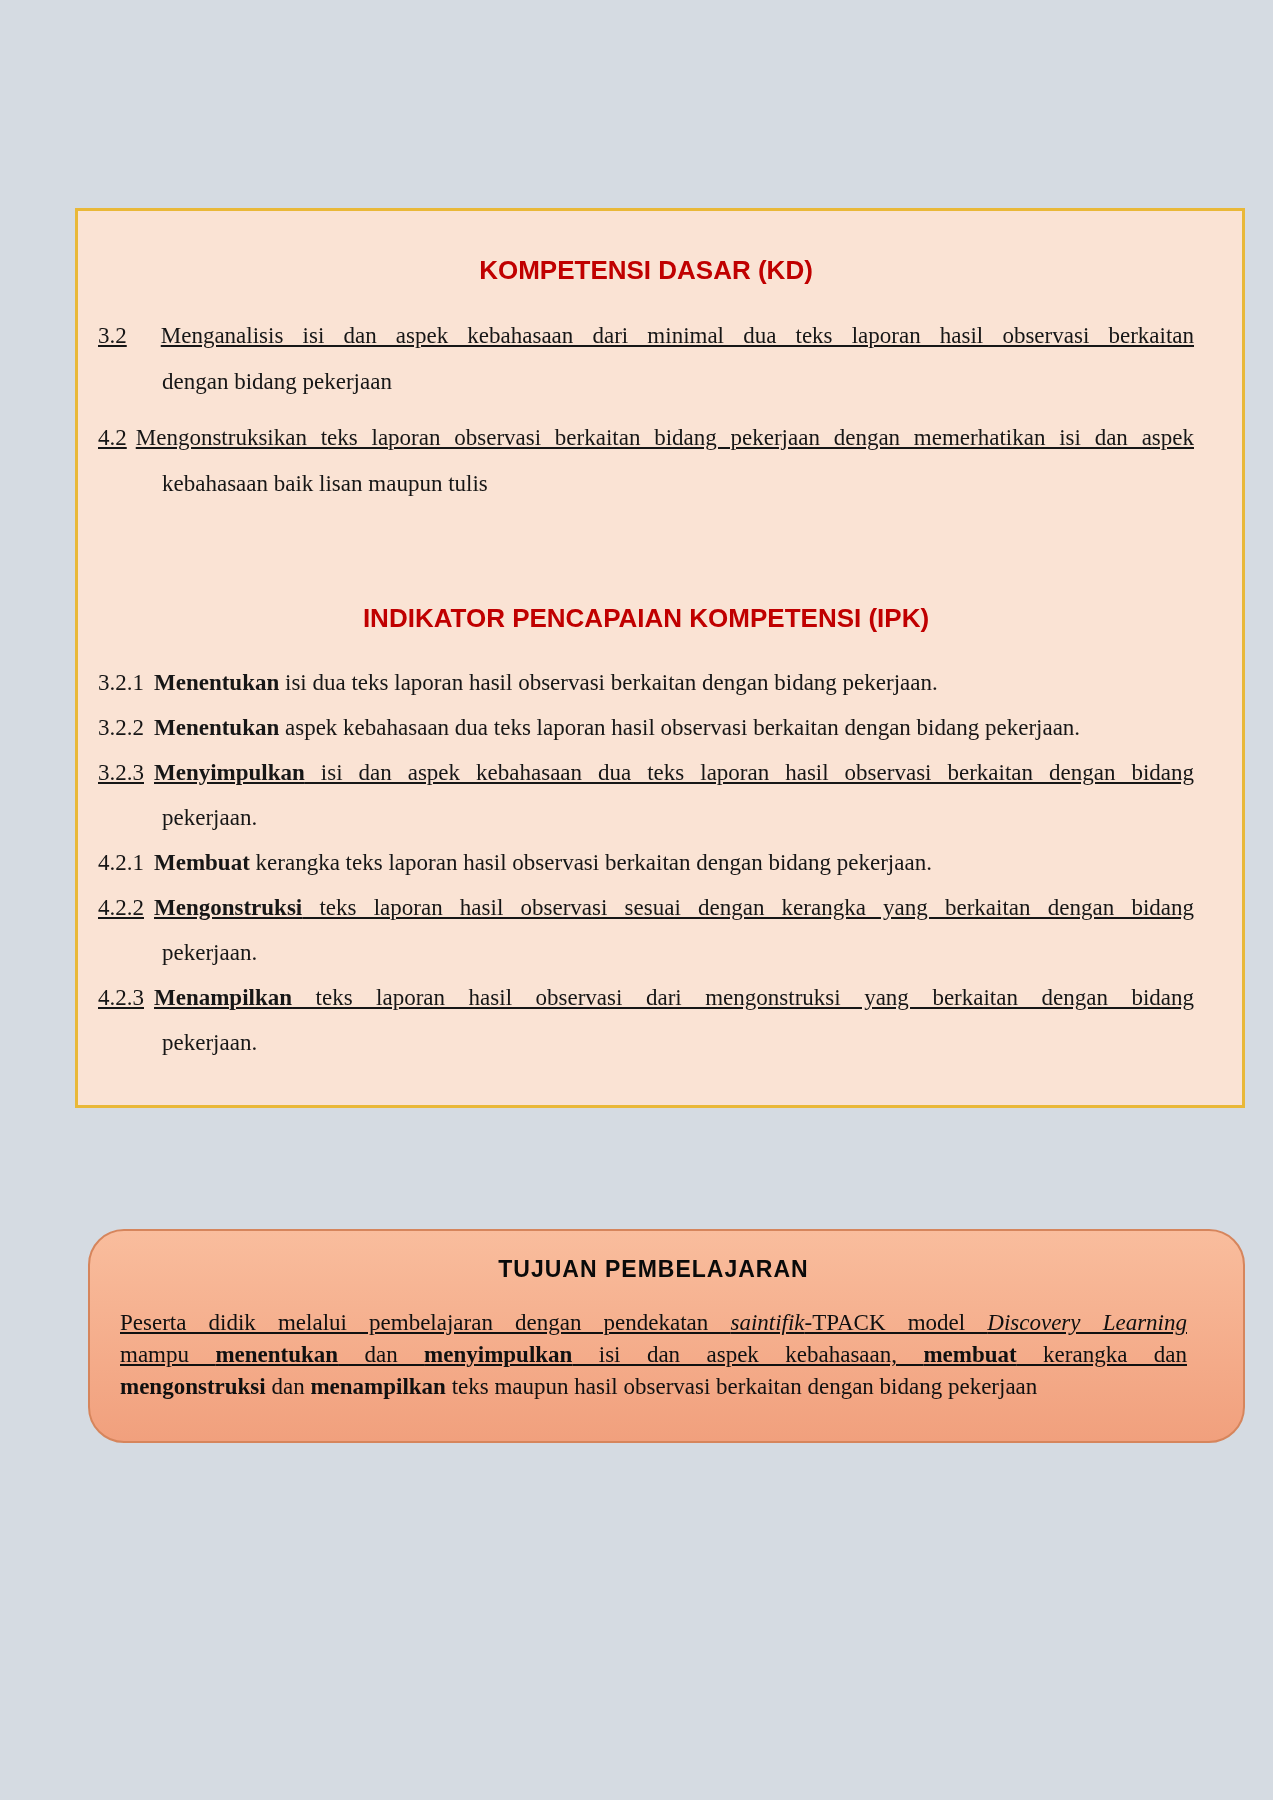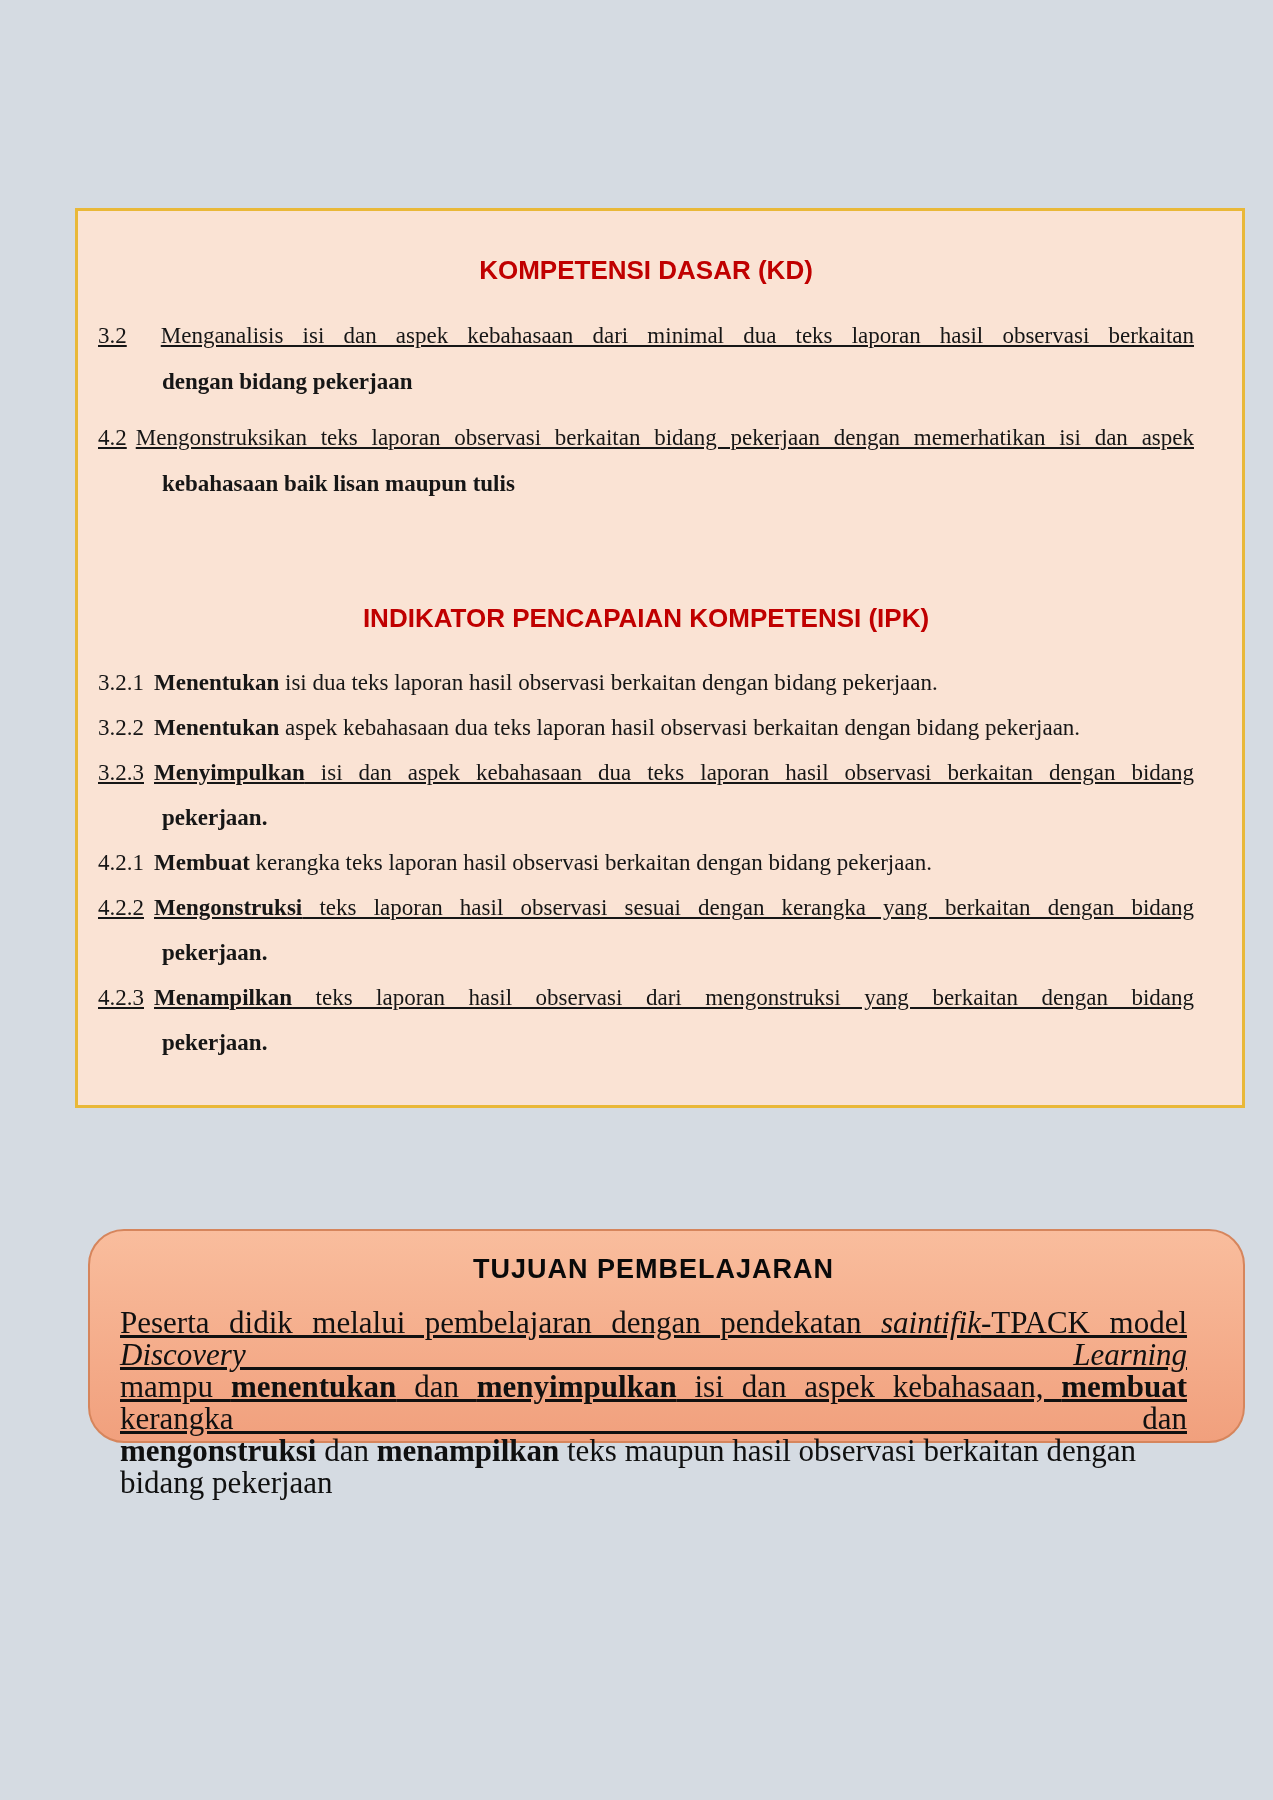--- a/index.html
+++ b/index.html
@@ -31,44 +31,44 @@
     font-size:23px;
   }
   .first-item{margin-top:20px;}
   .kd-item{margin-bottom:10px;}
   .kd-item .tline{line-height:46px;}
   .ipk-item .tline{line-height:45px;}
   .ipk-items-start{margin-top:19px;}
 
   .tline{white-space:normal;}
   .tline.just{text-align:justify;text-align-last:justify;text-decoration:underline;}
-  .tline.cont{padding-left:64px;font-weight:bold;}
+  .tline.cont{padding-left:64px;}
   .num{}
   .gap{display:inline-block;height:1px;}
   .gap-wide{width:34px;}
   .gap-narrow{width:9px;}
   .gap-ipk{width:10px;}
   .b{font-weight:bold;}
   .i{font-style:italic;}
 
   
   .tujuan-box{
     position:absolute;left:88px;top:1229px;width:1157px;height:214px;
     box-sizing:border-box;border-radius:36px;
     background:linear-gradient(180deg,var(--tj-top,#f9bd9d) 0%,var(--tj-bottom,#f1a07d) 100%);
     border:2px solid var(--tj-border,#d6855c);
     padding:22px 56px 0 30px;
   }
   .tujuan-title{
     margin:0 0 22px 0;text-align:center;
     font-family:"Liberation Sans",sans-serif;
-    font-weight:bold;font-size:27px;line-height:32px;letter-spacing:1px;
+    font-weight:bold;font-size:23px;line-height:32px;letter-spacing:1px;
     color:#0a0a0a;
   }
-  .tujuan-para{font-size:31px;color:#101010;}
+  .tujuan-para{font-size:23px;color:#101010;}
   .tujuan-para .tline{line-height:32px;}
 </style>
 </head>
 <body>
 
 <div class="page">
 
   <section class="kd-box">
     <div class="red-title">KOMPETENSI DASAR (KD)</div>
 

